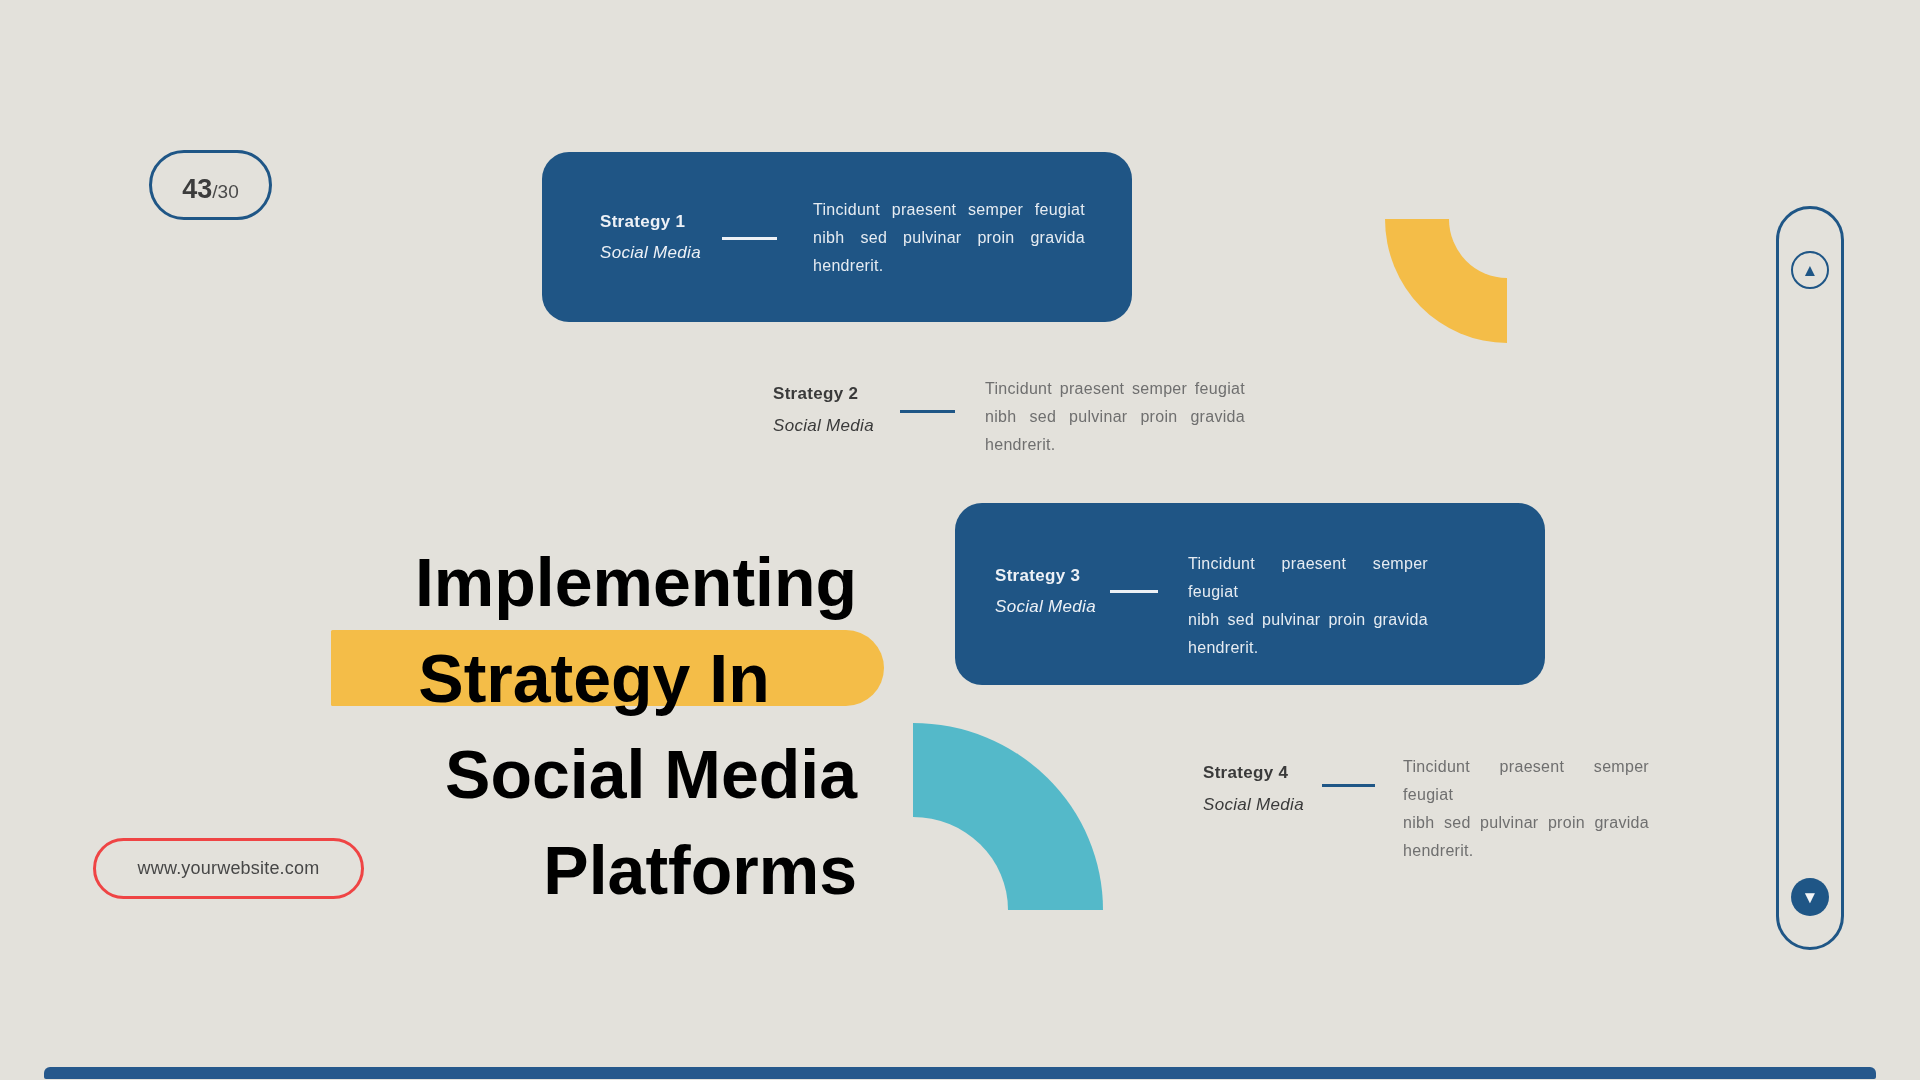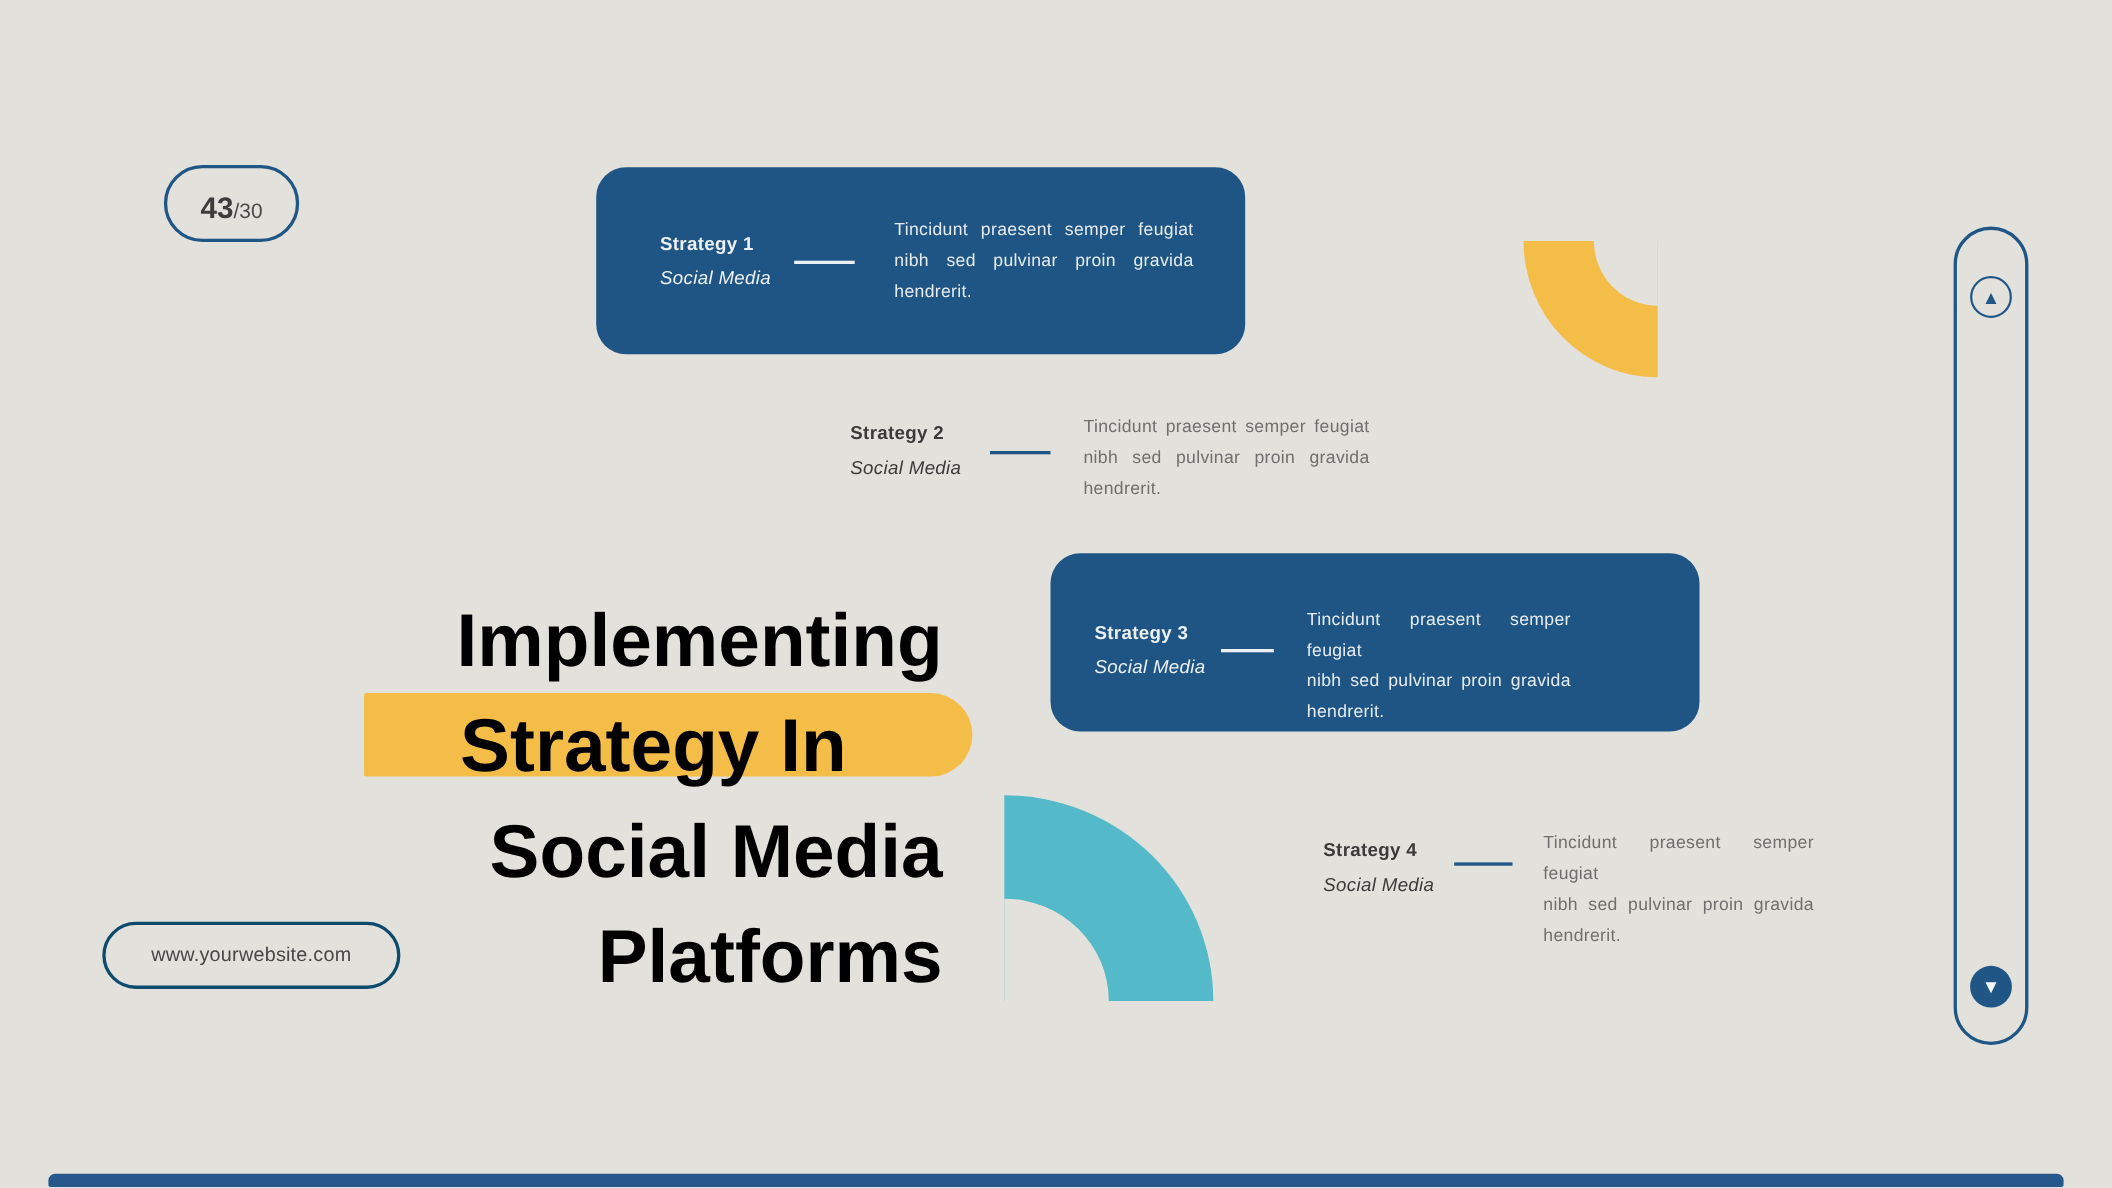--- a/index.html
+++ b/index.html
@@ -37,21 +37,21 @@
   .g1{left:542px;top:152px;width:590px;height:170px;}
   .g1 .s-labels{left:58px;top:60px;} .g1 .s-sublabel{margin-top:11px;}
   .g1 .s-divider{left:180px;top:85px;width:55px;}
   .g1 .s-body{left:271px;top:44px;width:272px;}
   
   .g2{left:773px;top:374px;width:480px;height:90px;}
   .g2 .s-labels{left:0;top:10px;} .g2 .s-sublabel{margin-top:12px;}
   .g2 .s-divider{left:127px;top:36px;width:55px;}
   .g2 .s-body{left:212px;top:1px;width:260px;}
   
-  .g3{left:955px;top:503px;width:590px;height:162px;}
+  .g3{left:955px;top:503px;width:590px;height:182px;}
   .g3 .s-labels{left:40px;top:63px;} .g3 .s-sublabel{margin-top:11px;}
   .g3 .s-divider{left:155px;top:87px;width:48px;}
   .g3 .s-body{left:233px;top:47px;width:240px;}
   
   .g4{left:1203px;top:753px;width:470px;height:90px;}
   .g4 .s-labels{left:0;top:10px;} .g4 .s-sublabel{margin-top:12px;}
   .g4 .s-divider{left:119px;top:31px;width:53px;}
   .g4 .s-body{left:200px;top:0;width:246px;}
   
   .title{
@@ -60,21 +60,21 @@
   }
   .t-line{line-height:96px;height:96px;padding-right:27px;}
   .t-pill{
     display:inline-block;width:553px;height:76px;line-height:96px;
     background:#F4BD48;border-radius:2px 48px 48px 2px;
     text-align:center;padding-right:27px;box-sizing:border-box;
   }
   
   .website{
     position:absolute;left:93px;top:838px;width:271px;height:61px;
-    border:3px solid #0c4a6e;border-radius:32px;box-sizing:border-box;
+    border:3px solid #ef4444;border-radius:32px;box-sizing:border-box;
     display:flex;align-items:center;justify-content:center;
   }
   .website span{font-size:18px;color:#474747;letter-spacing:.2px;}
   
   .arc{position:absolute;}
   .arc-yellow{left:1385px;top:219px;width:122px;height:124px;background:#F4BD48;border-radius:0 0 0 100%;}
   .arc-yellow::after{content:"";position:absolute;top:0;right:0;width:58px;height:59px;background:#E3E1DB;border-radius:0 0 0 100%;}
   .arc-teal{left:913px;top:723px;width:190px;height:187px;background:#54B9C9;border-radius:0 100% 0 0;}
   .arc-teal::after{content:"";position:absolute;bottom:0;left:0;width:95px;height:93px;background:#E3E1DB;border-radius:0 100% 0 0;}
   

